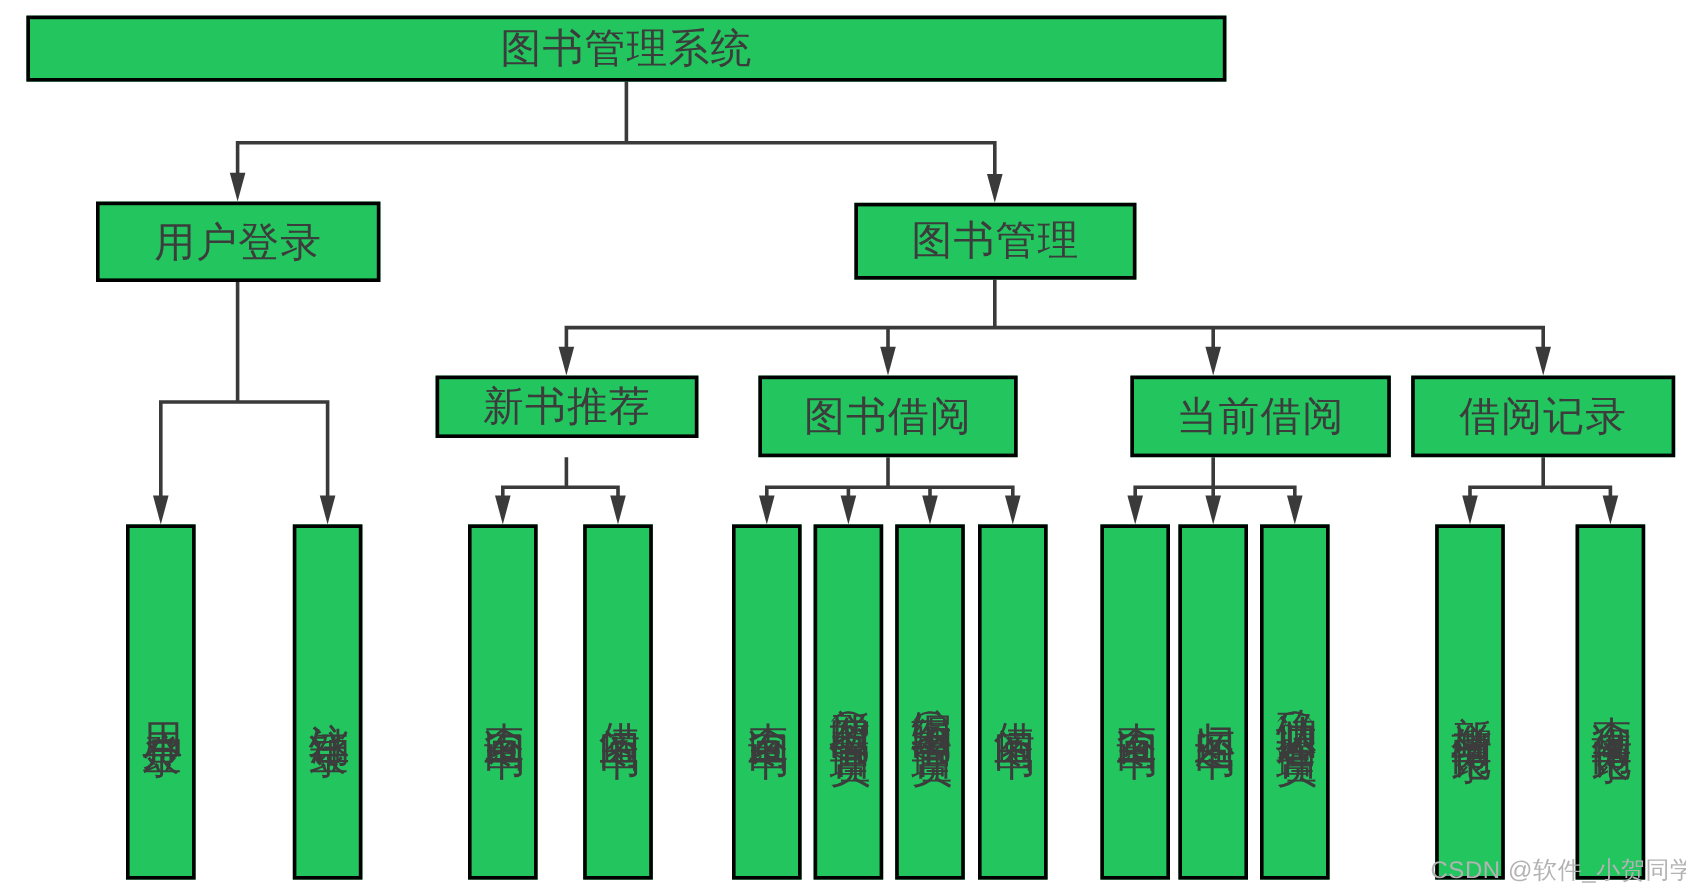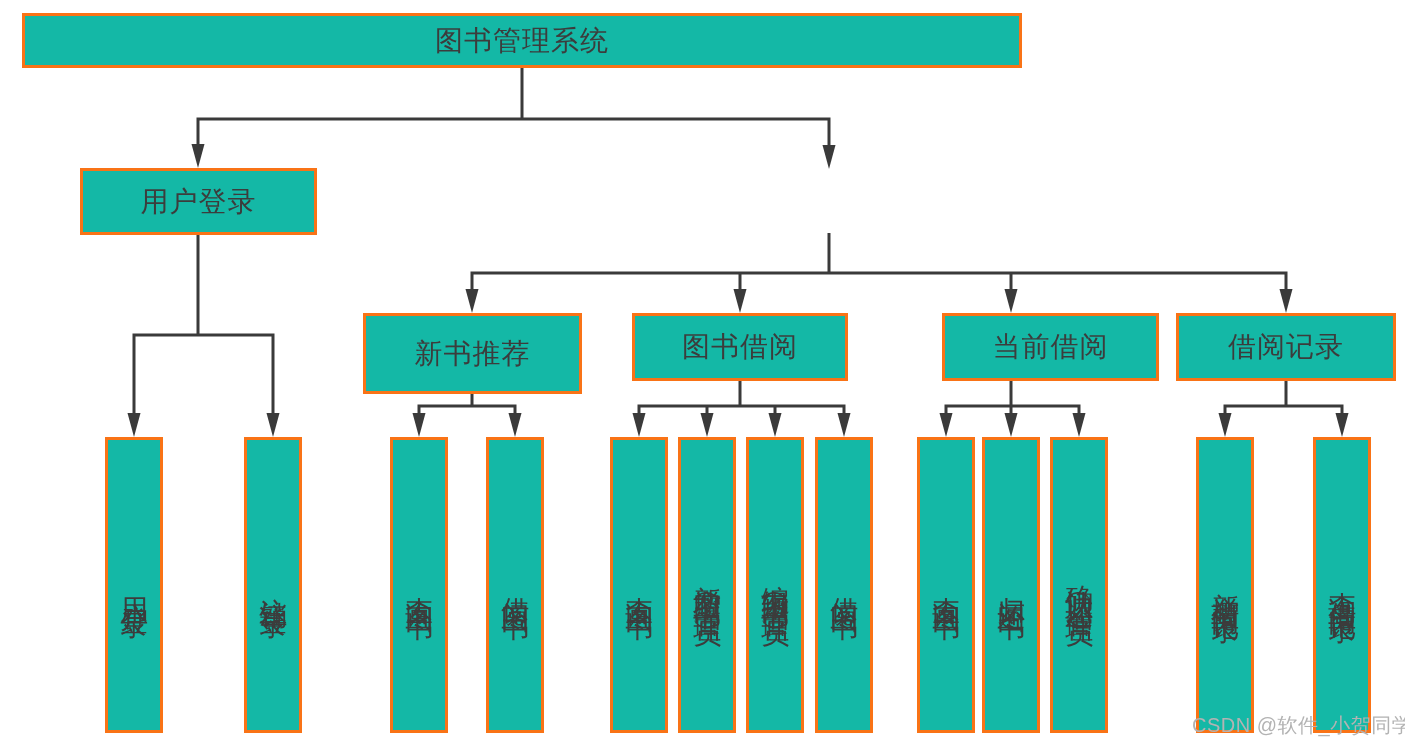--- a/index.html
+++ b/index.html
@@ -1,22 +1,22 @@
 <!DOCTYPE html>
 <html><head>
 <meta charset="utf-8">
 <style>
   html,body{margin:0;padding:0;background:#ffffff;}
   body{font-family:"Liberation Sans",sans-serif;}
   #canvas{position:relative;width:1405px;height:747px;background:#ffffff;overflow:hidden;}
   #connectors{position:absolute;left:0;top:0;z-index:0;}
   .box{
-    position:absolute;box-sizing:border-box;background:#14b8a6;
-    border:3px solid #f97316;display:flex;align-items:center;justify-content:center;
-    font-size:28px;color:#3c3c3c;letter-spacing:1px;z-index:1;white-space:nowrap;
+    position:absolute;box-sizing:border-box;background:#22c55e;
+    border:3px solid #000000;display:flex;align-items:center;justify-content:center;
+    font-size:34px;color:#3c3c3c;letter-spacing:1px;z-index:1;white-space:nowrap;
   }
   .vbox span{
     writing-mode:vertical-rl;text-orientation:mixed;
     letter-spacing:5px;line-height:1.05;
   }
   .watermark{
     position:absolute;left:1192px;top:712px;z-index:2;
     font-size:20px;color:#b3b3b3;letter-spacing:0.5px;white-space:nowrap;
   }
 </style>
@@ -54,22 +54,23 @@
       <polygon points="1004.5,413 1017.5,413 1011,437"></polygon>
       <polygon points="1072.5,413 1085.5,413 1079,437"></polygon>
       <polygon points="1218.5,413 1231.5,413 1225,437"></polygon>
       <polygon points="1335.5,413 1348.5,413 1342,437"></polygon>
     </g>
   </svg>
 
   <div class="box" style="left:22px;top:13px;width:1000px;height:55px;">图书管理系统</div>
 
   <div class="box" style="left:80px;top:168px;width:237px;height:67px;">用户登录</div>
+  <div class="box" style="left:712px;top:169px;width:235px;height:64px;">图书管理</div>
 
-  <div class="box" style="left:363px;top:313px;width:219px;height:81px;">新书推荐</div>
+  <div class="box" style="left:363px;top:313px;width:219px;height:52px;">新书推荐</div>
   <div class="box" style="left:632px;top:313px;width:216px;height:68px;text-align:center;">图书借阅</div>
   <div class="box" style="left:903px;top:313px;width:217px;height:68px;margin-left:39px;">当前借阅</div>
   <div class="box" style="left:1176px;top:313px;width:220px;height:68px;">借阅记录</div>
 
   <div class="box vbox" style="left:105px;top:437px;width:58px;height:296px;">
       <span>用户登录</span>
     </div>
   <div class="box vbox" style="left:244px;top:437px;width:58px;height:296px;">
       <span>注销登录</span>
     </div>

